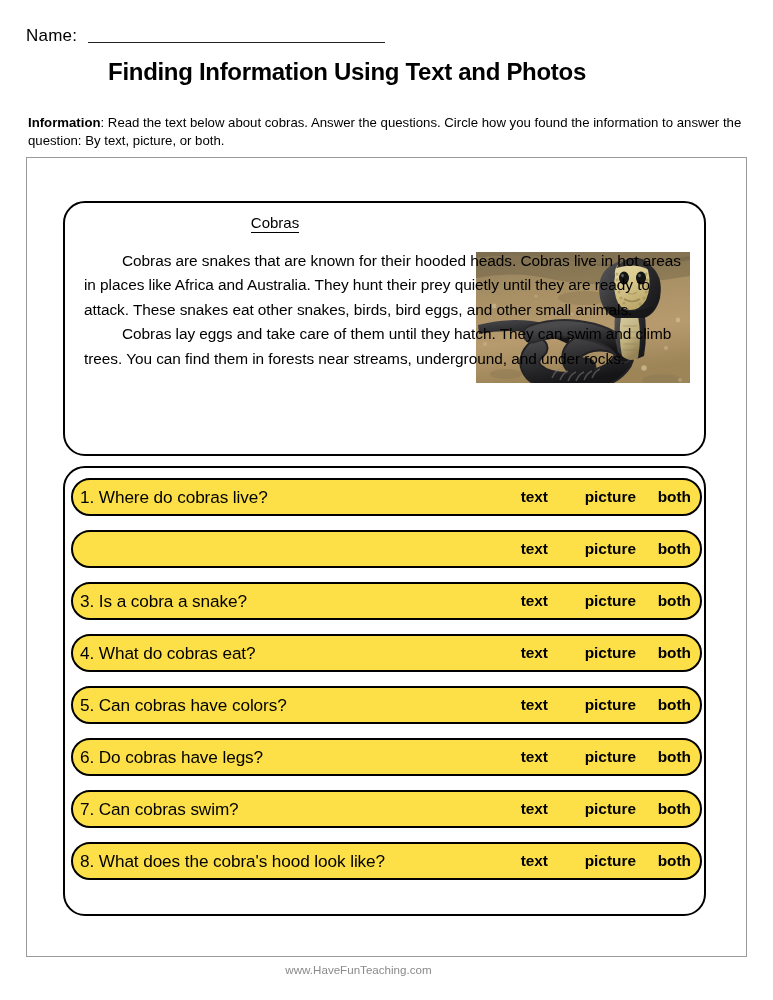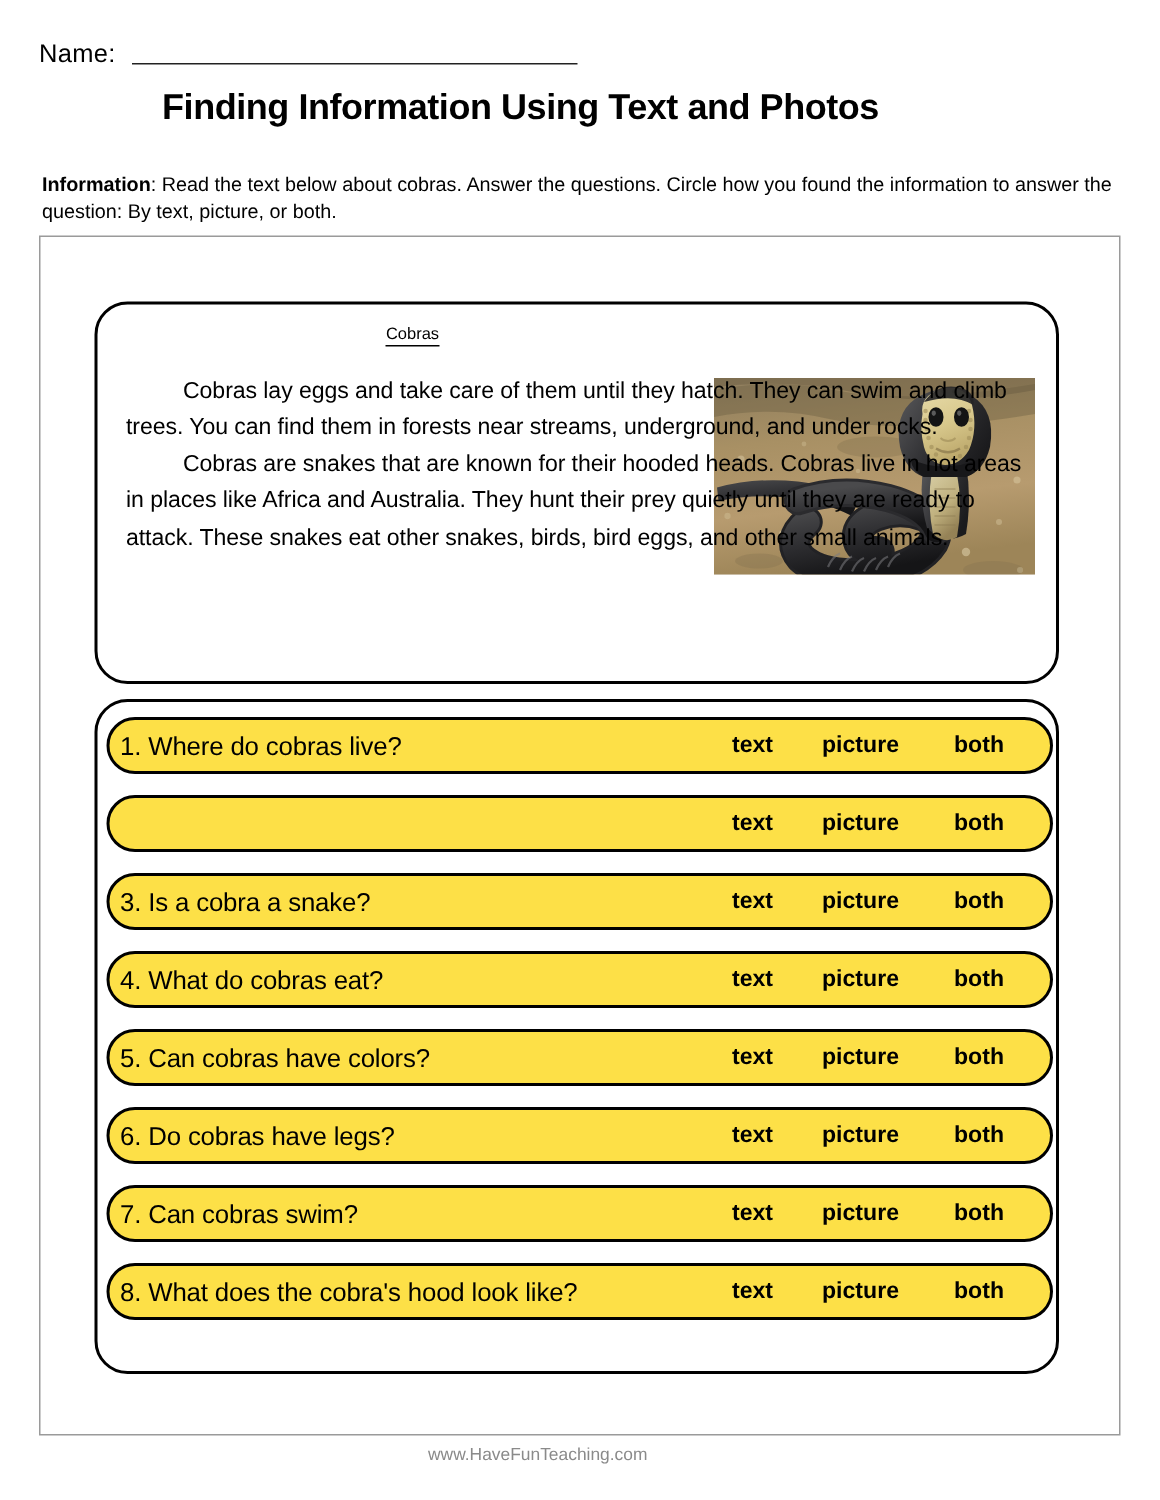--- a/index.html
+++ b/index.html
@@ -87,21 +87,21 @@
     border-radius: 22px;
     box-sizing: border-box;
     background: #fff;
   }
   .passage-title {
     position: absolute;
     left: 0;
     top: 10px;
     width: 420px;
     text-align: center;
-    font-size: 11px;
+    font-size: 15px;
     line-height: 20px;
   }
   .passage-title span {
     border-bottom: 1.3px solid #000;
     padding-bottom: 1px;
   }
   .passage-body {
     position: absolute;
     left: 19px;
     top: 46px;
@@ -168,21 +168,21 @@
     position: absolute;
     right: 9px;
     top: 50%;
     transform: translateY(-50%);
     display: flex;
     align-items: baseline;
     font-weight: bold;
     font-size: 15.4px;
     line-height: 20px;
   }
-  .q-opt { display: inline-block; text-align: left; }
+  .q-opt { display: inline-block; text-align: right; }
   .q-opt.text { width: 60px; }
   .q-opt.picture { width: 88px; }
   .q-opt.both { width: 55px; }
 
   
   .footer {
     position: absolute;
     left: 0;
     top: 962px;
     width: 717px;
@@ -326,22 +326,22 @@
       <path d="M148 47 Q 156 52 164 47" stroke="#8b7a4d" stroke-width="1.6" fill="none" opacity="0.75"></path>
       <path d="M151 40 q 2 2 5 2 q 3 0 5 -2" stroke="#9c8a56" stroke-width="1.2" fill="none" opacity="0.6"></path>
 
       <path d="M140 16 Q 150 2 166 7 Q 174 10 173 18 Q 160 10 140 16 Z" fill="#232326" opacity="0.9"></path>
 
       <rect x="0" y="0" width="214" height="131" fill="none"></rect>
     </svg>
   </div>
 
   <div class="passage-body">
+    <p>Cobras are snakes that are known for their hooded heads.  Cobras live in hot areas in places like Africa and Australia.  They hunt their prey quietly until they are ready to attack.  These snakes eat other snakes, birds, bird eggs, and other small animals.</p>
     <p>Cobras lay eggs and take care of them until they hatch.  They can swim and climb trees.  You can find them in forests near streams, underground, and under rocks.</p>
-    <p>Cobras are snakes that are known for their hooded heads.  Cobras live in hot areas in places like Africa and Australia.  They hunt their prey quietly until they are ready to attack.  These snakes eat other snakes, birds, bird eggs, and other small animals.</p>
   </div>
 </div>
 
 <div class="questions-box">
   <div class="q-list">
 
     <div class="q-pill">
       <span class="q-text">1. Where do cobras live?</span>
       <span class="q-opts">
         <span class="q-opt text">text</span>

